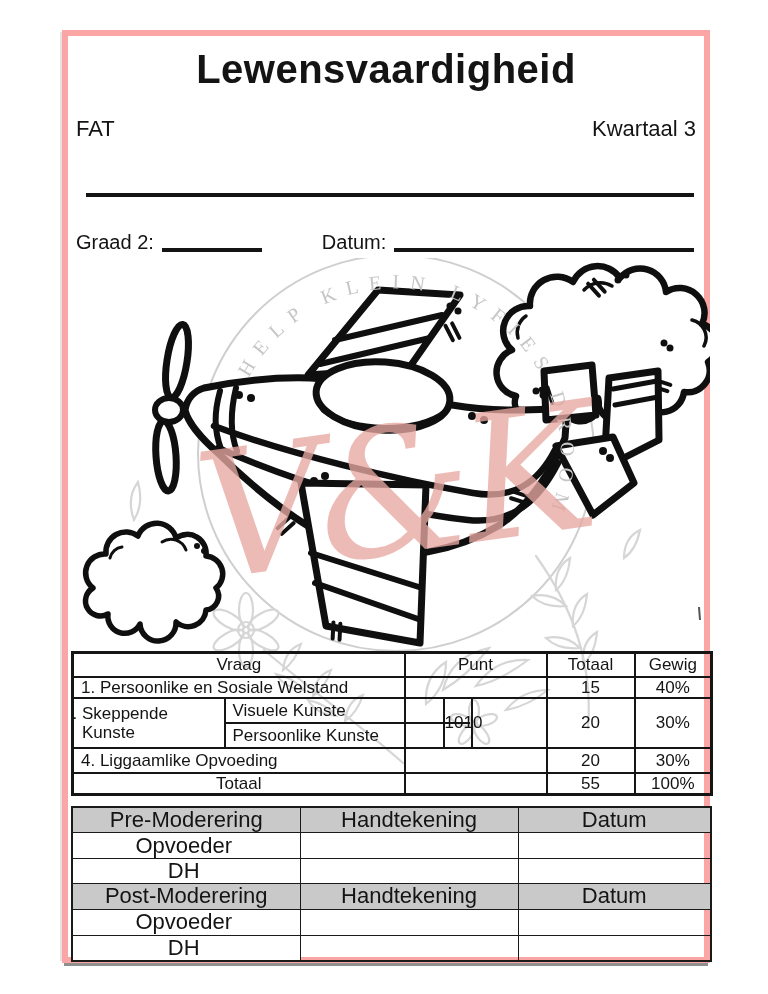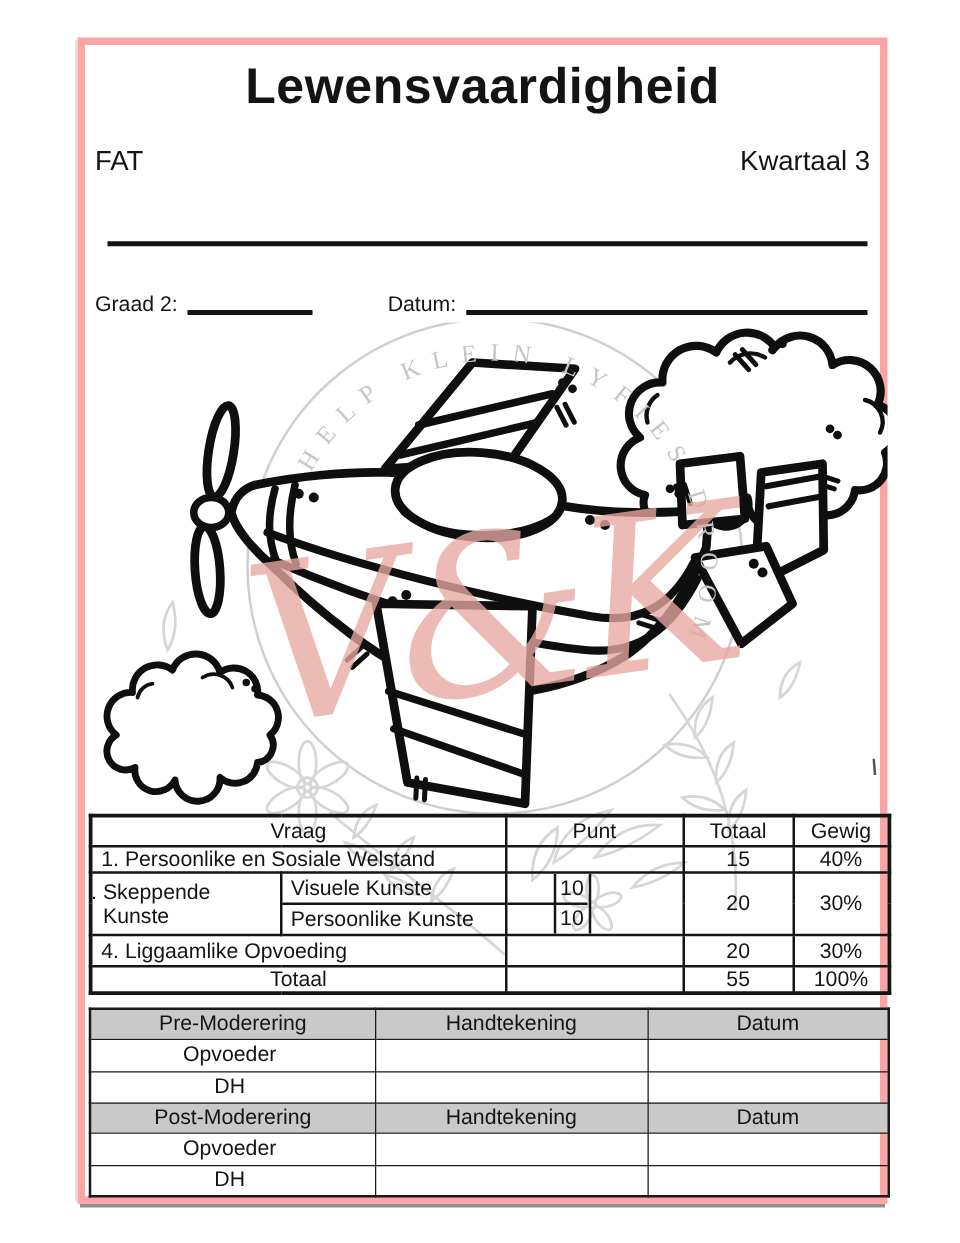--- a/index.html
+++ b/index.html
@@ -19,21 +19,21 @@
   .meta-row{
     position:absolute;top:80px;left:8px;right:8px;display:flex;
     justify-content:space-between;font-size:22px;z-index:2;
   }
   .naam-row{
     position:absolute;top:133px;left:8px;right:10px;display:flex;
     align-items:flex-end;font-size:22px;z-index:2;
   }
   .graad-row{
     position:absolute;top:188px;left:8px;right:10px;display:flex;
-    align-items:flex-end;font-size:17px;z-index:2;
+    align-items:flex-end;font-size:20px;z-index:2;
   }
   .fill-line{border-bottom:4px solid #141414;height:24px;}
   .naam-row .fill-line{flex:1;margin-left:10px;margin-bottom:2px;}
   .graad-line{width:100px;margin-left:8px;margin-bottom:2px;}
   .graad-spacer{width:60px;}
   .datum-line{flex:1;margin-left:8px;margin-bottom:2px;}
   .artwork{position:absolute;top:222px;left:0;width:642px;height:540px;z-index:1;}
 
   table{border-collapse:collapse;table-layout:fixed;background:transparent;}
   .score-table{
@@ -49,30 +49,30 @@
   .hang{padding-left:26px;text-indent:-19px;}
   .gray{background:#c9c9c9;}
   .punt-cell{position:relative;padding:0!important;}
   .punt-cell::after{
     content:"";position:absolute;left:0;top:50%;width:64px;height:0;
     border-top:2.5px solid #151515;margin-top:-1px;
   }
   .punt-box{
     position:absolute;left:37px;top:0;bottom:0;width:26px;
     border-left:2.5px solid #151515;border-right:2.5px solid #151515;
-    display:flex;flex-direction:column;z-index:1;
+    display:flex;z-index:1;
   }
   .punt-box span{flex:1;display:flex;align-items:center;justify-content:center;font-size:17px;}
 
   .mod-table{
     position:absolute;top:770px;left:3px;width:639px;z-index:2;
     border:2px solid #1a1a1a;
   }
   .mod-table td{
-    border:1.5px solid #1a1a1a;font-size:17px;font-weight:400;
+    border:1.5px solid #1a1a1a;font-size:22px;font-weight:400;
     padding:0 6px;line-height:1.1;margin-top:13px;
   }
   .mod-table .hdr{text-align:center;background:#c9c9c9;}
   .mod-table .lbl{text-align:center;padding-left:1px;background:#fff;}
 </style>
 </head>
 <body>
 
 <div class="frame">
 

